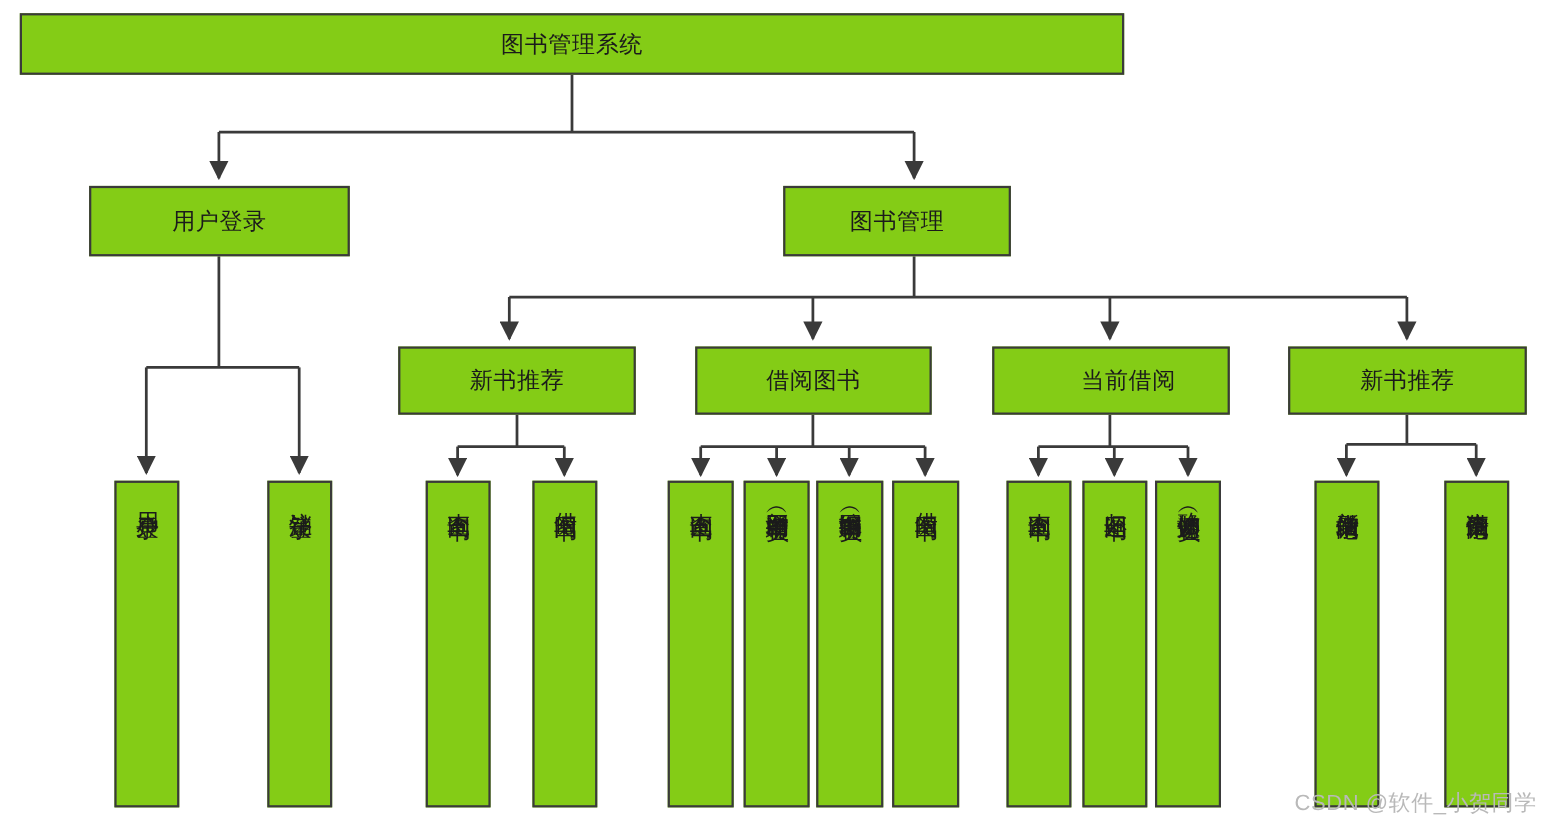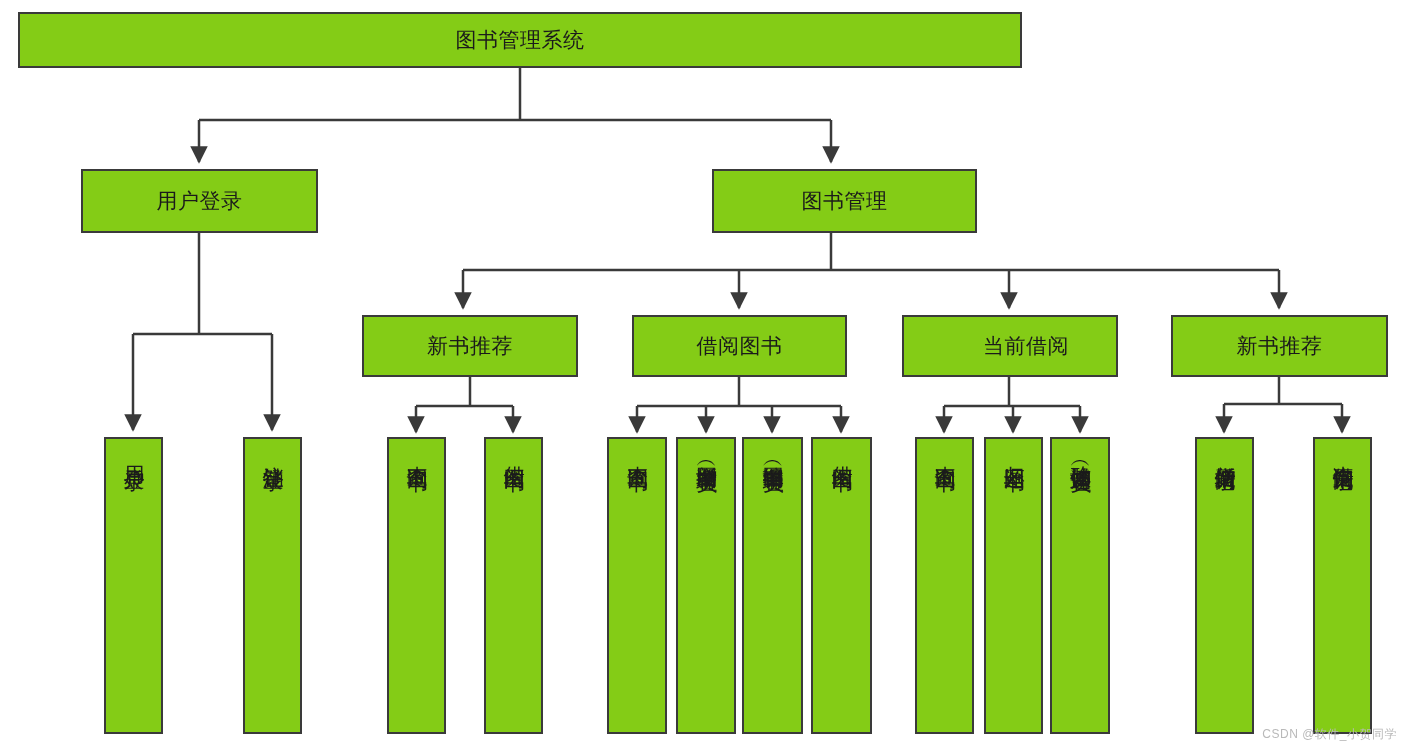--- a/index.html
+++ b/index.html
@@ -55,21 +55,21 @@
     letter-spacing:2px;
     white-space:nowrap;
   }
   .node.vert.tall .label{
     letter-spacing:1px;
   }
   #watermark{
     position:absolute;
     right:8px;
     bottom:4px;
-    font-size:12px;
+    font-size:20px;
     color:#b9b9b9;
     letter-spacing:0.5px;
     white-space:nowrap;
     user-select:none;
   }
 </style>
 </head>
 <body>
 
 <div id="diagram-root">
@@ -125,21 +125,21 @@
   </svg>
 
   <div class="node horiz" style="left:18px;top:12px;width:1004px;height:56px;">
     <span class="label">图书管理系统</span>
   </div>
 
   <div class="node horiz" style="left:81px;top:169px;width:237px;height:64px;">
     <span class="label">用户登录</span>
   </div>
 
-  <div class="node horiz" style="left:712px;top:169px;width:265px;height:64px;">
+  <div class="node horiz" style="left:712px;top:169px;width:207px;height:64px;">
     <span class="label">图书管理</span>
   </div>
 
   <div class="node horiz" style="left:362px;top:315px;width:216px;height:62px;">
     <span class="label">新书推荐</span>
   </div>
 
   <div class="node horiz" style="left:632px;top:315px;width:215px;height:62px;">
     <span class="label">借阅图书</span>
   </div>

